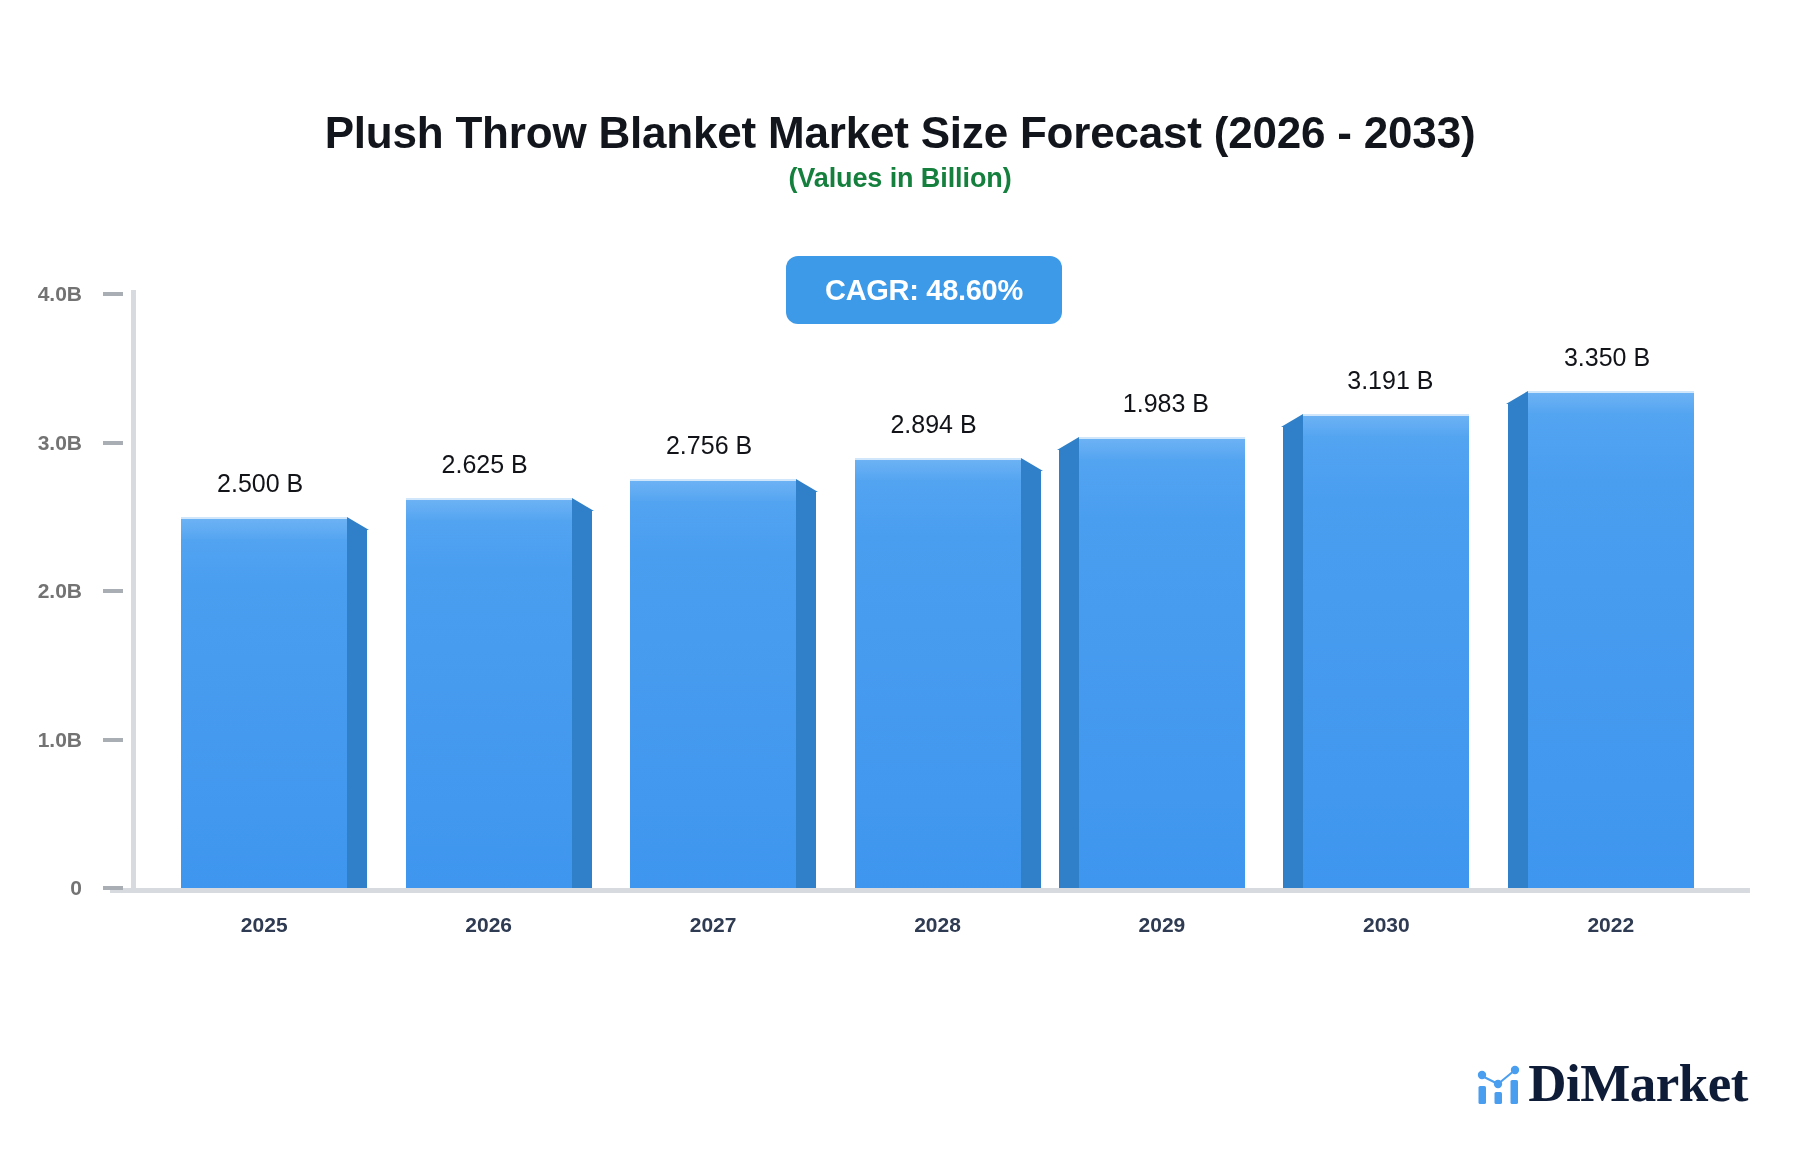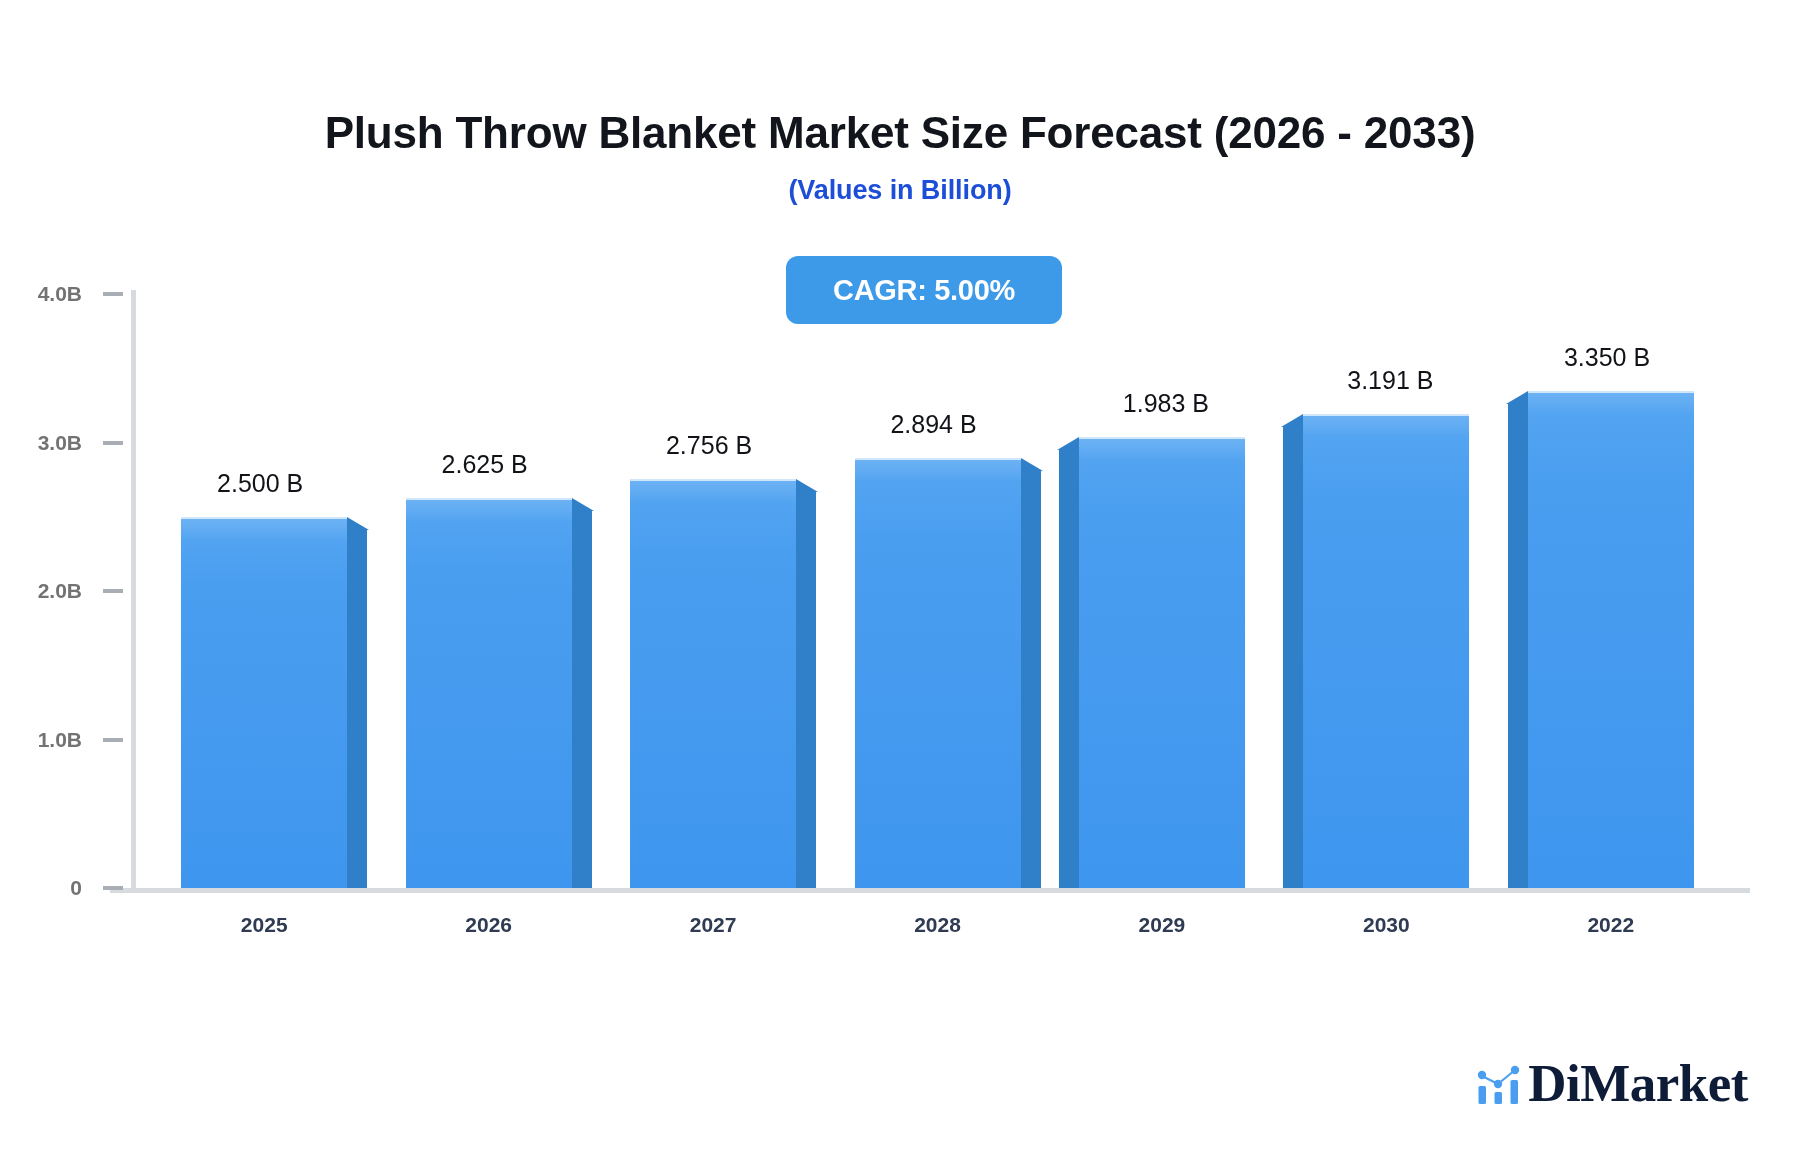--- a/index.html
+++ b/index.html
@@ -28,24 +28,24 @@
     text-align: center;
   }
   .chart-title {
     font-size: 44px;
     font-weight: bold;
     color: #12161c;
     letter-spacing: -0.2px;
     line-height: 1.15;
   }
   .chart-subtitle {
-    margin-top: 16px;
+    margin-top: 4px;
     font-size: 27px;
     font-weight: bold;
-    color: #1d4ed8;
+    color: #15803d;
     letter-spacing: -0.1px;
   }
 
   
   .cagr-badge {
     position: absolute;
     top: 256px;
     left: 786px;
     width: 276px;
     height: 68px;
@@ -204,21 +204,21 @@
 <body>
 
 <div id="root">
 
   <div class="title-block">
     <div class="chart-title">Plush Throw Blanket Market Size Forecast (2026 - 2033)</div>
     <div class="chart-subtitle">(Values in Billion)</div>
   </div>
 
   <div class="cagr-badge">
-    <span>CAGR: 5.00%</span>
+    <span>CAGR: 48.60%</span>
   </div>
 
   <div class="plot" id="plot">
     <div class="y-axis-line"></div>
     <div class="x-axis-line"></div>
   <div class="y-tick" style="top: 292px;"></div>
       <div class="y-label" style="top: 294px;">4.0B</div>
       <div class="y-tick" style="top: 440.5px;"></div>
       <div class="y-label" style="top: 442.5px;">3.0B</div>
       <div class="y-tick" style="top: 589px;"></div>

